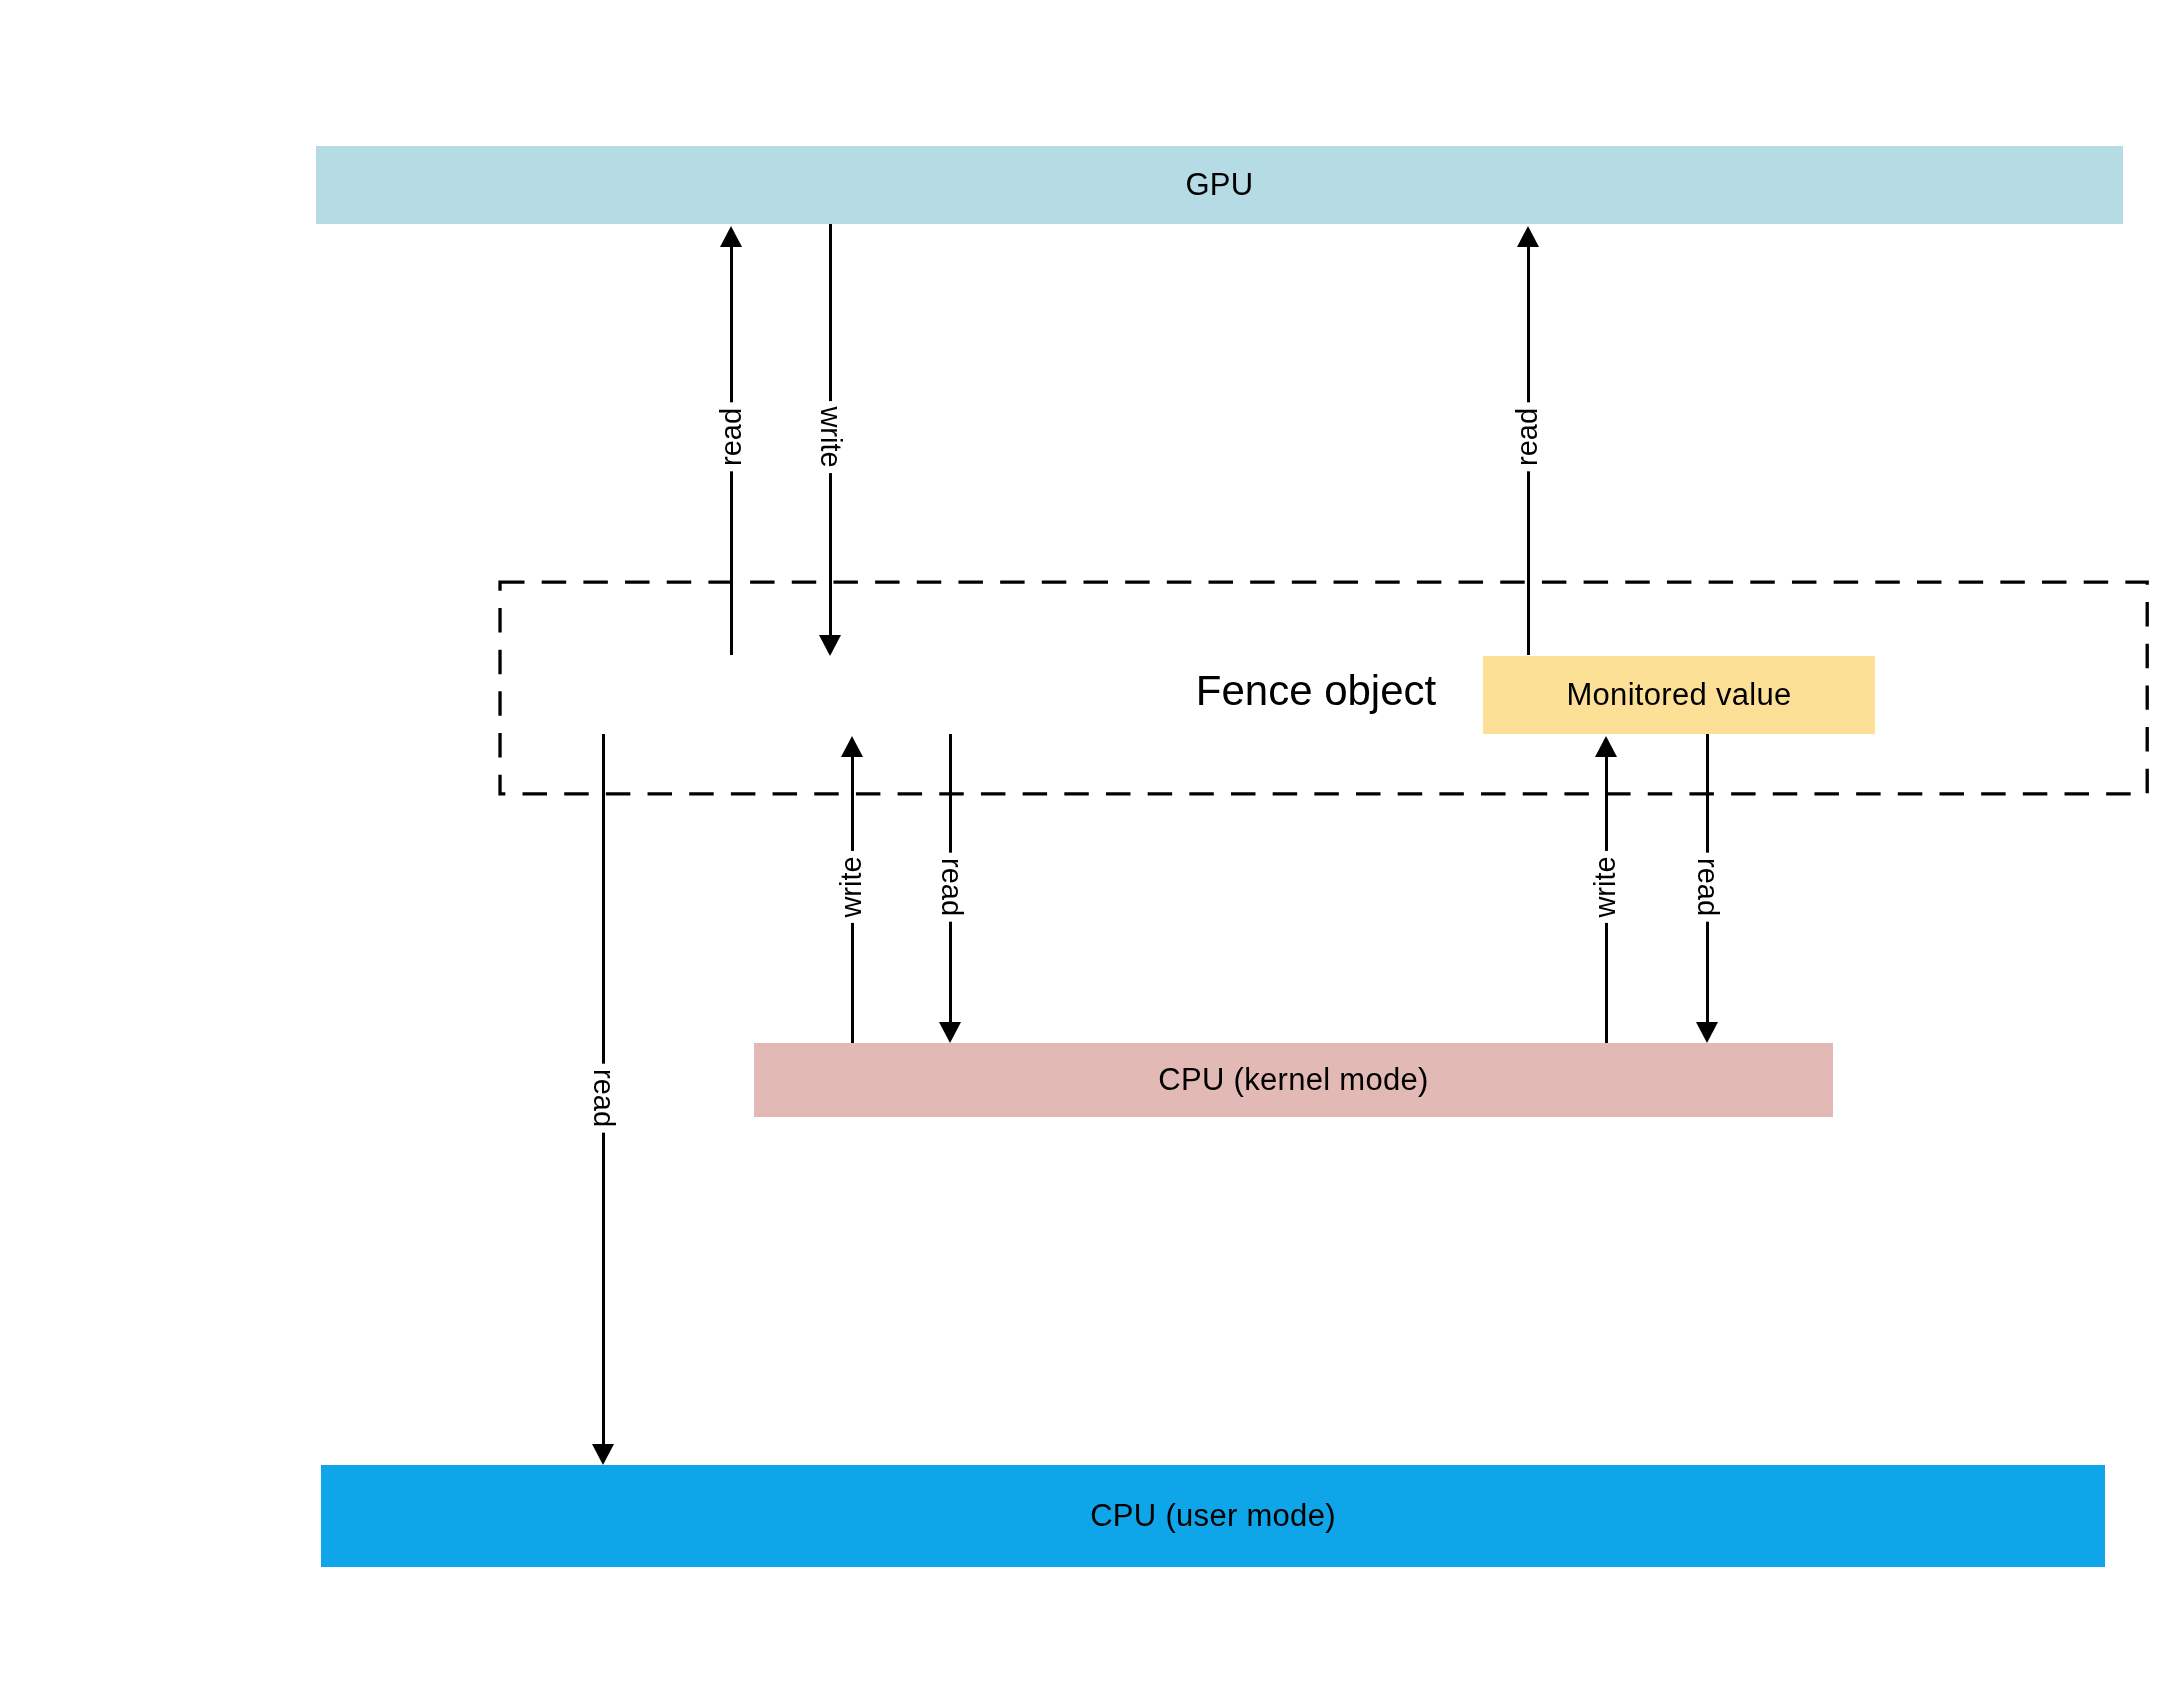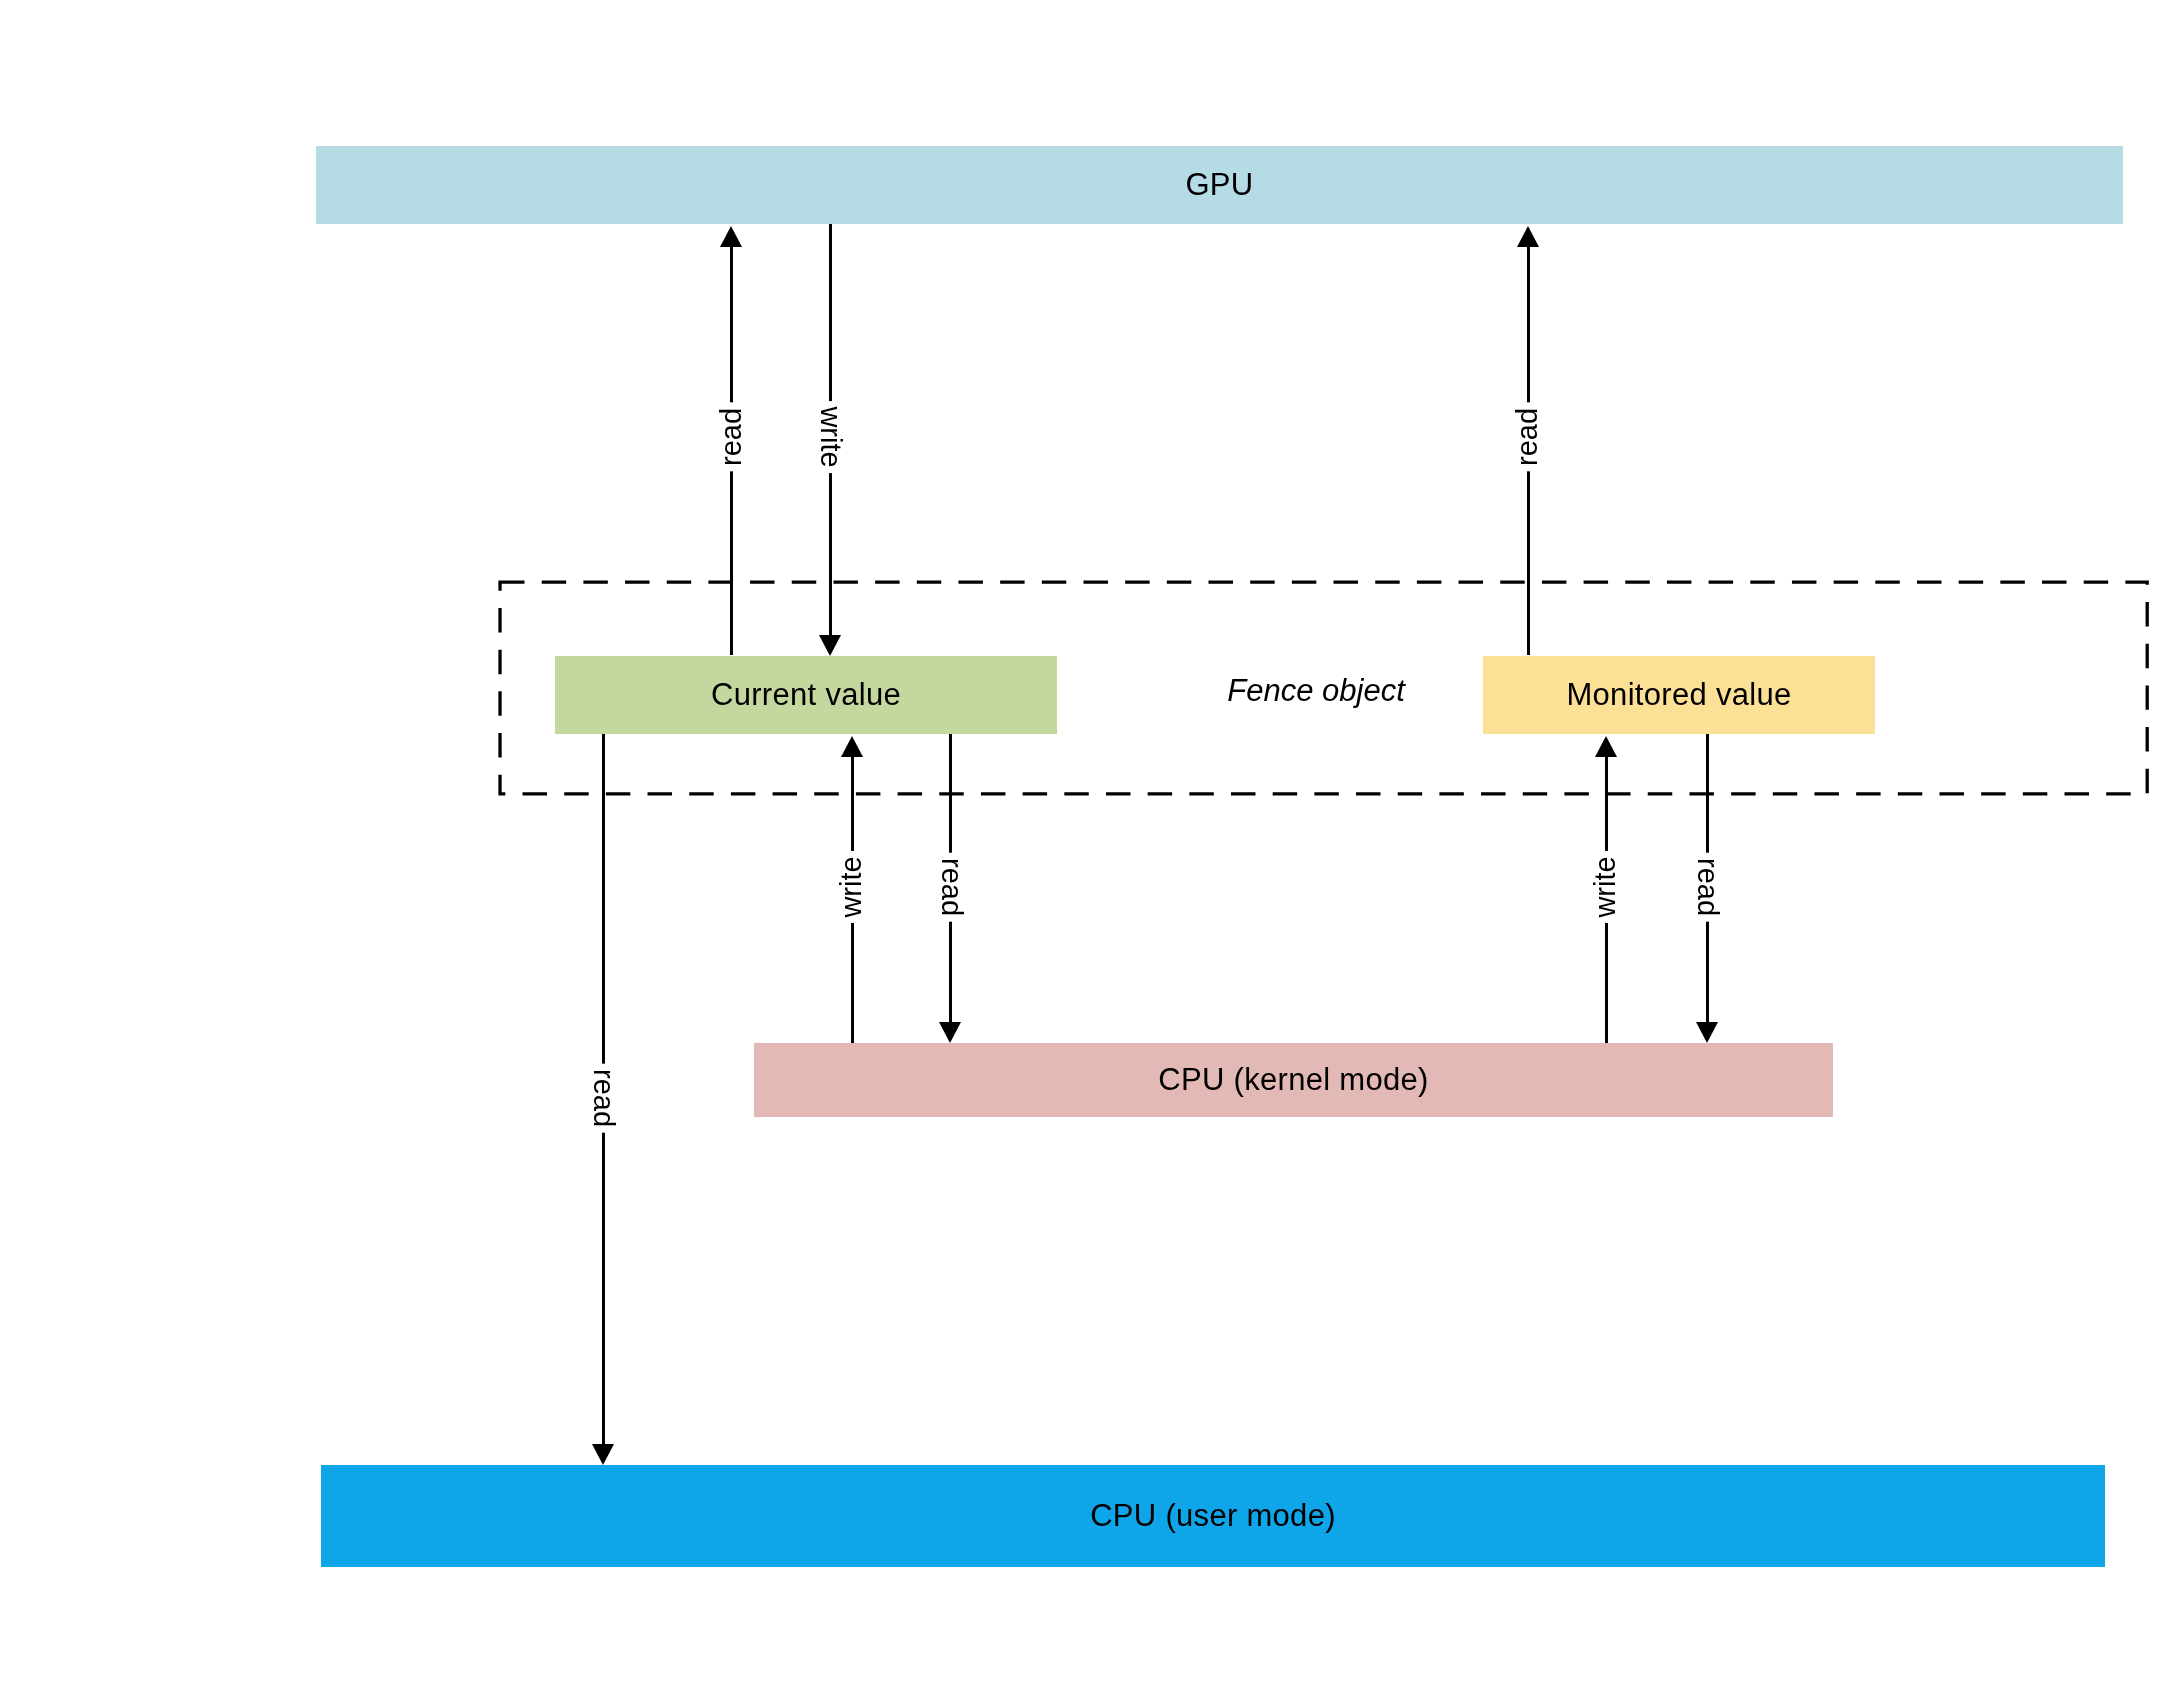--- a/index.html
+++ b/index.html
@@ -17,23 +17,22 @@
     position:absolute;
     display:flex;
     align-items:center;
     justify-content:center;
     font-size:31px;
     letter-spacing:0.3px;
   }
   .fence-label{
     position:absolute;
     transform:translate(-50%,-50%);
-    font-size:31px;
+    font-size:42px;
     white-space:nowrap;
-    font-style:italic;
   }
   .fence-svg{position:absolute;left:0;top:0;}
   .aline{
     position:absolute;
     width:3.3px;
     background:#000;
   }
   .ahead{
     position:absolute;
     width:0;height:0;
@@ -61,23 +60,20 @@
   <div class="node" style="left: 283px; top: 146px; width: 1807px; height: 78px; background: rgb(181, 219, 229);">
     <span>GPU</span>
   </div>
 
   <svg class="fence-svg" width="2183" height="1687" viewBox="0 0 3300 2550">
     <rect x="706" y="880" width="2490" height="320" fill="none" stroke="#000000" stroke-width="5" stroke-dasharray="37 26"></rect>
   </svg>
 
   <div class="fence-label" style="left:1283px; top:691px;">Fence object</div>
 
-  <div class="node" style="left: 522px; top: 656px; width: 502px; height: 78px; background: rgb(196, 215, 158);">
-    <span>Current value</span>
-  </div>
 
   <div class="node" style="left: 1450px; top: 656px; width: 392px; height: 78px; background: rgb(252, 224, 149);">
     <span>Monitored value</span>
   </div>
 
   <div class="node" style="left: 721px; top: 1043px; width: 1079px; height: 74px; background: rgb(226, 185, 180);">
     <span>CPU (kernel mode)</span>
   </div>
 
   <div class="node" style="left: 288px; top: 1465px; width: 1784px; height: 102px; background: #0ea5e9;">

